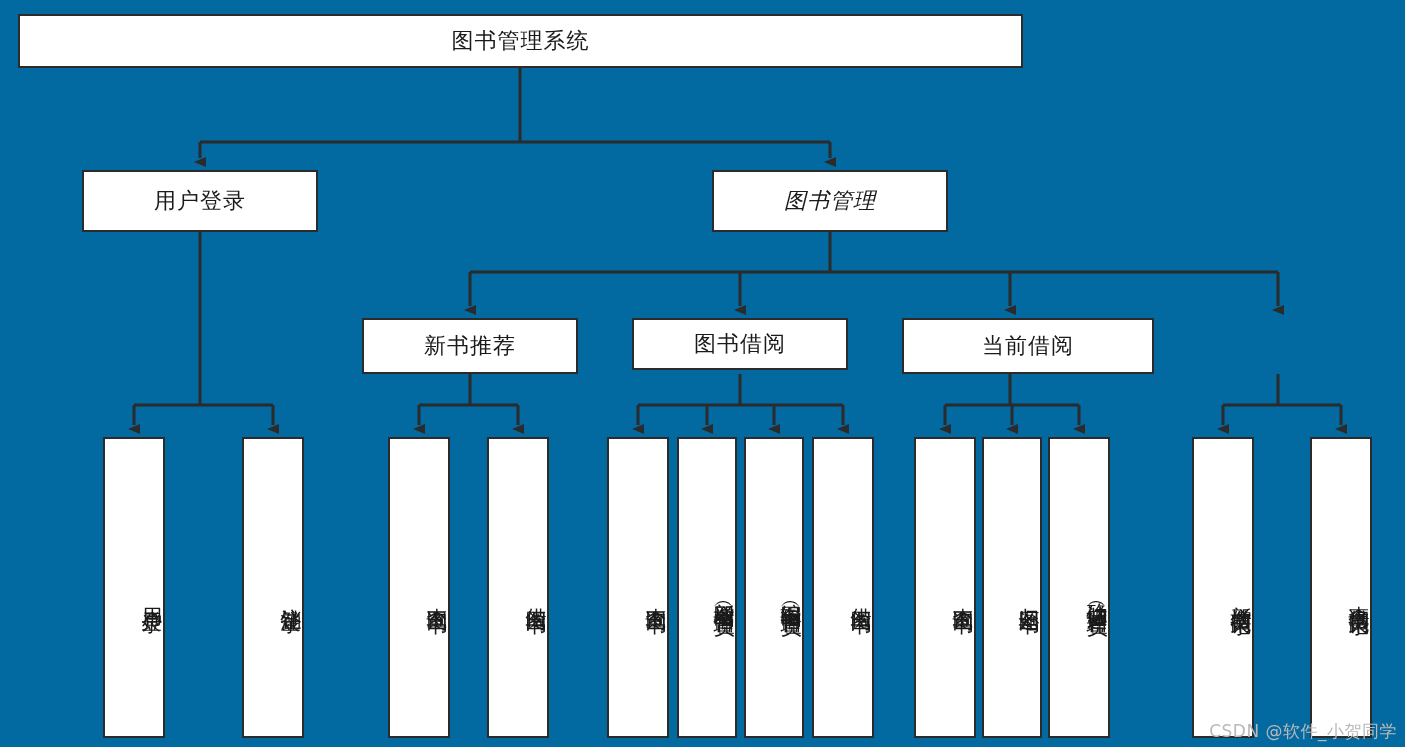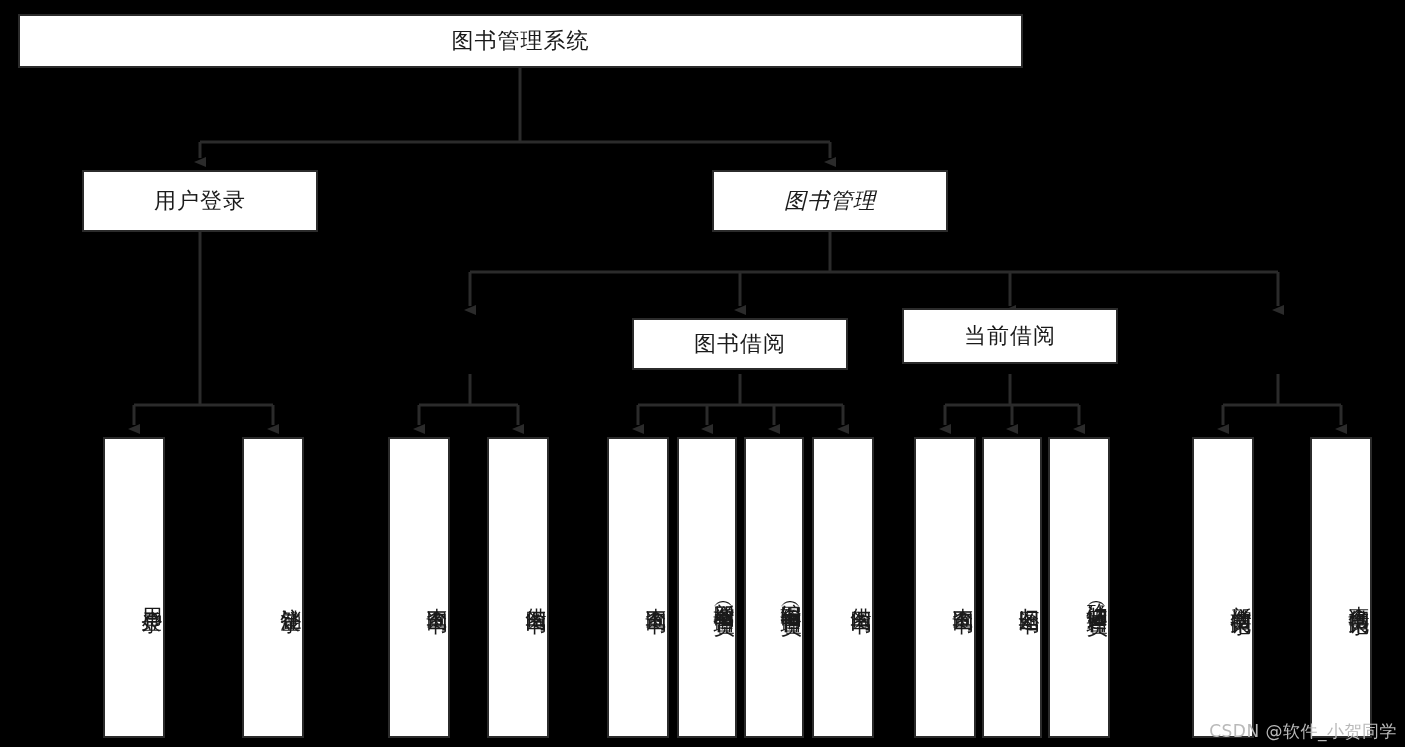--- a/index.html
+++ b/index.html
@@ -7,21 +7,21 @@
     padding: 0;
     background: #ffffff;
   }
   body {
     font-family: "DejaVu Sans", "Liberation Sans", sans-serif;
   }
   #canvas {
     position: relative;
     width: 1405px;
     height: 747px;
-    background: #000000;
+    background: #0369a1;
     overflow: hidden;
   }
   #svg-layer {
     position: absolute;
     left: 0;
     top: 0;
     width: 1405px;
     height: 747px;
   }
   .node {
@@ -125,24 +125,27 @@
     <span>图书管理系统</span>
   </div>
 
   <div class="node horiz" style="left:82px; top:170px; width:236px; height:62px;">
     <span>用户登录</span>
   </div>
   <div class="node horiz" style="left:712px; top:170px; width:236px; height:62px;font-style:italic;">
     <span>图书管理</span>
   </div>
 
+  <div class="node horiz" style="left:362px; top:318px; width:216px; height:56px;">
+    <span>新书推荐</span>
+  </div>
   <div class="node horiz" style="left:632px; top:318px; width:216px; height:52px;">
     <span>图书借阅</span>
   </div>
-  <div class="node horiz" style="left:902px; top:308px; width:216px; height:56px;">
+  <div class="node horiz" style="left:902px; top:318px; width:252px; height:56px;">
     <span>当前借阅</span>
   </div>
 
   <div class="node vert" style="left:103px; top:437px; width:62px; height:301px;">
     <span class="vtext">用户登录</span>
   </div>
   <div class="node vert" style="left:242px; top:437px; width:62px; height:301px;">
     <span class="vtext">注销登录</span>
   </div>
   <div class="node vert" style="left:388px; top:437px; width:62px; height:301px;">

